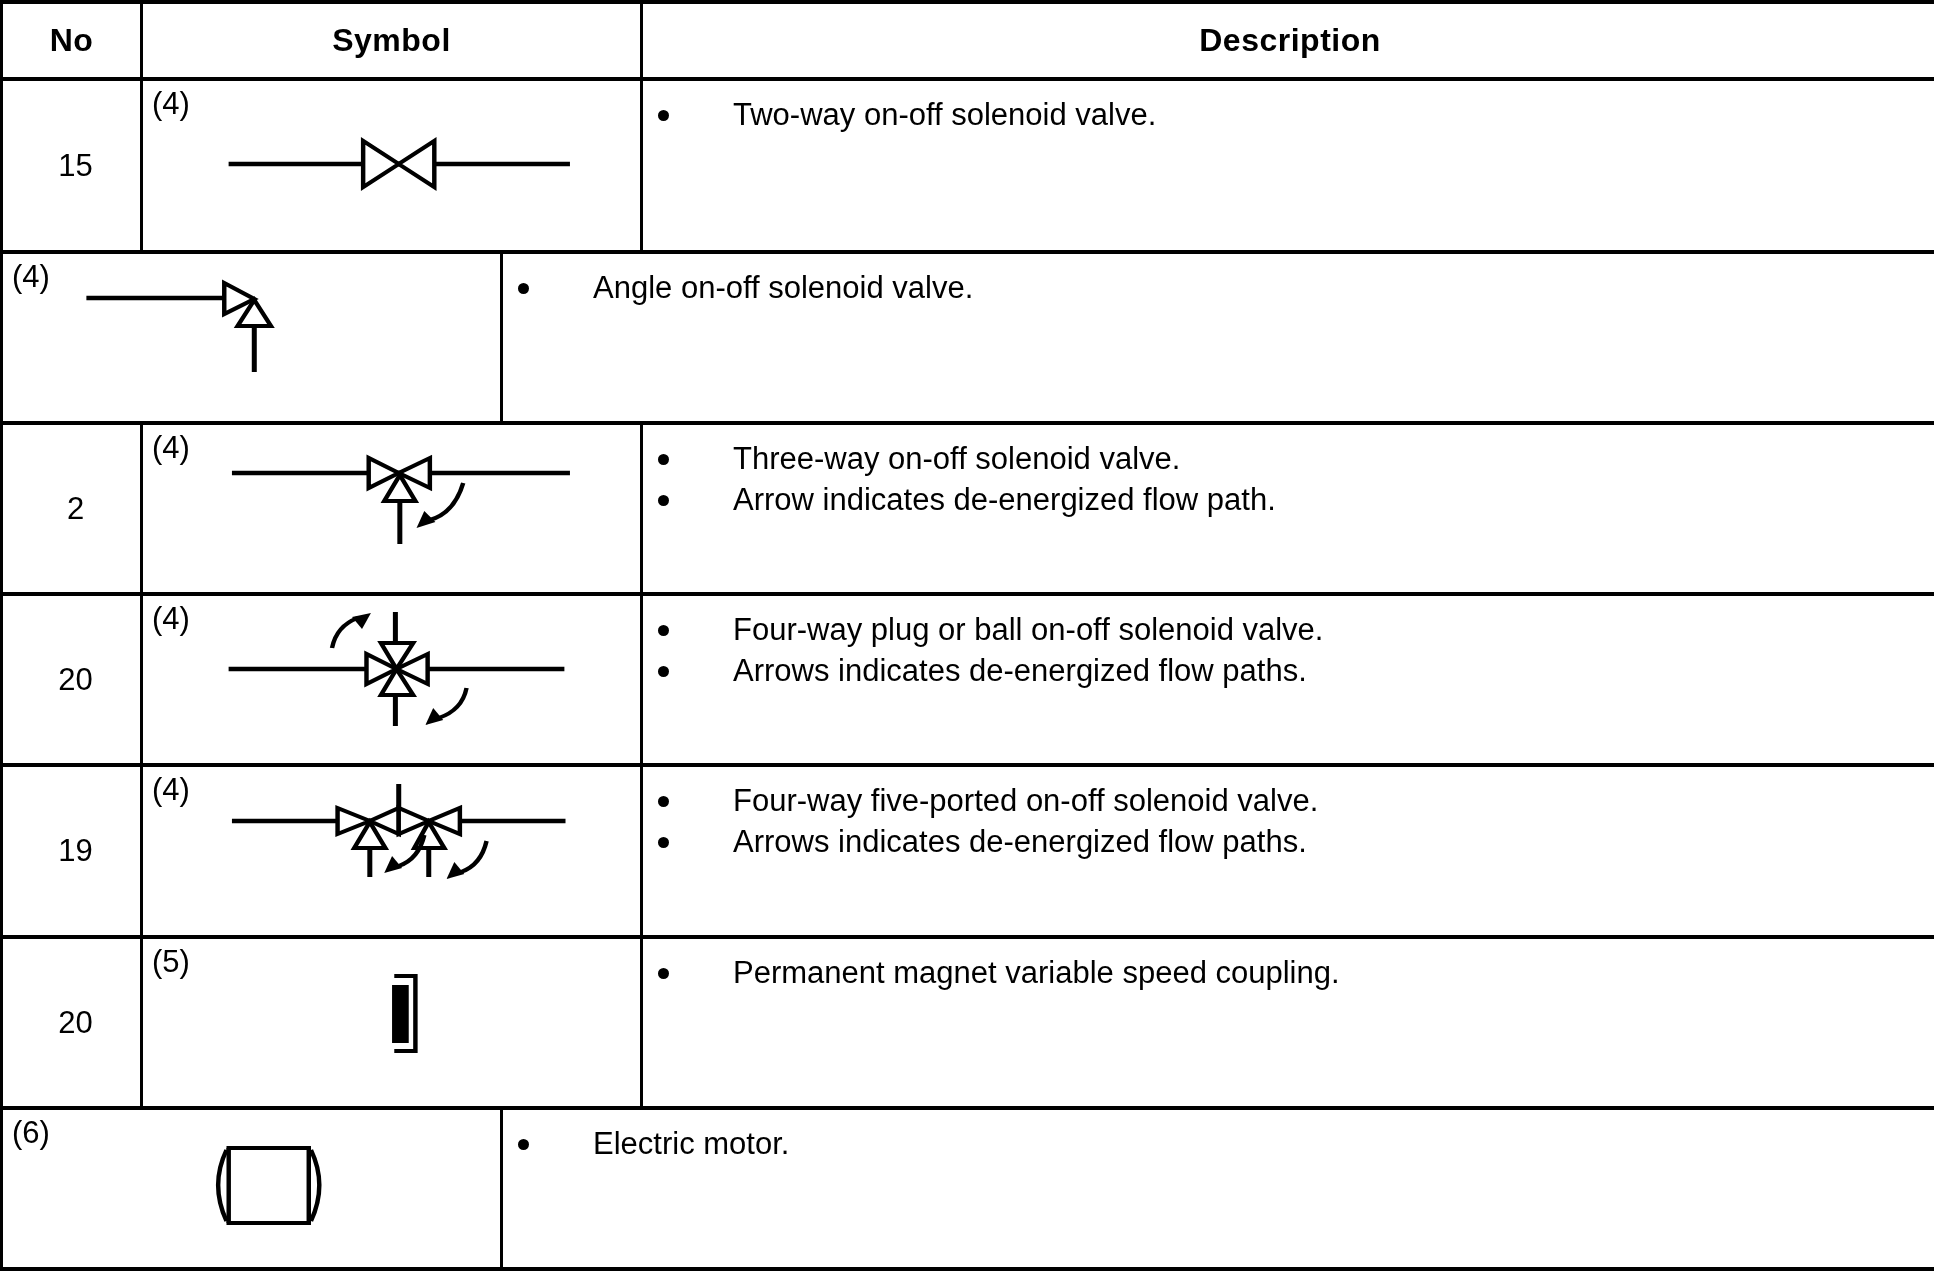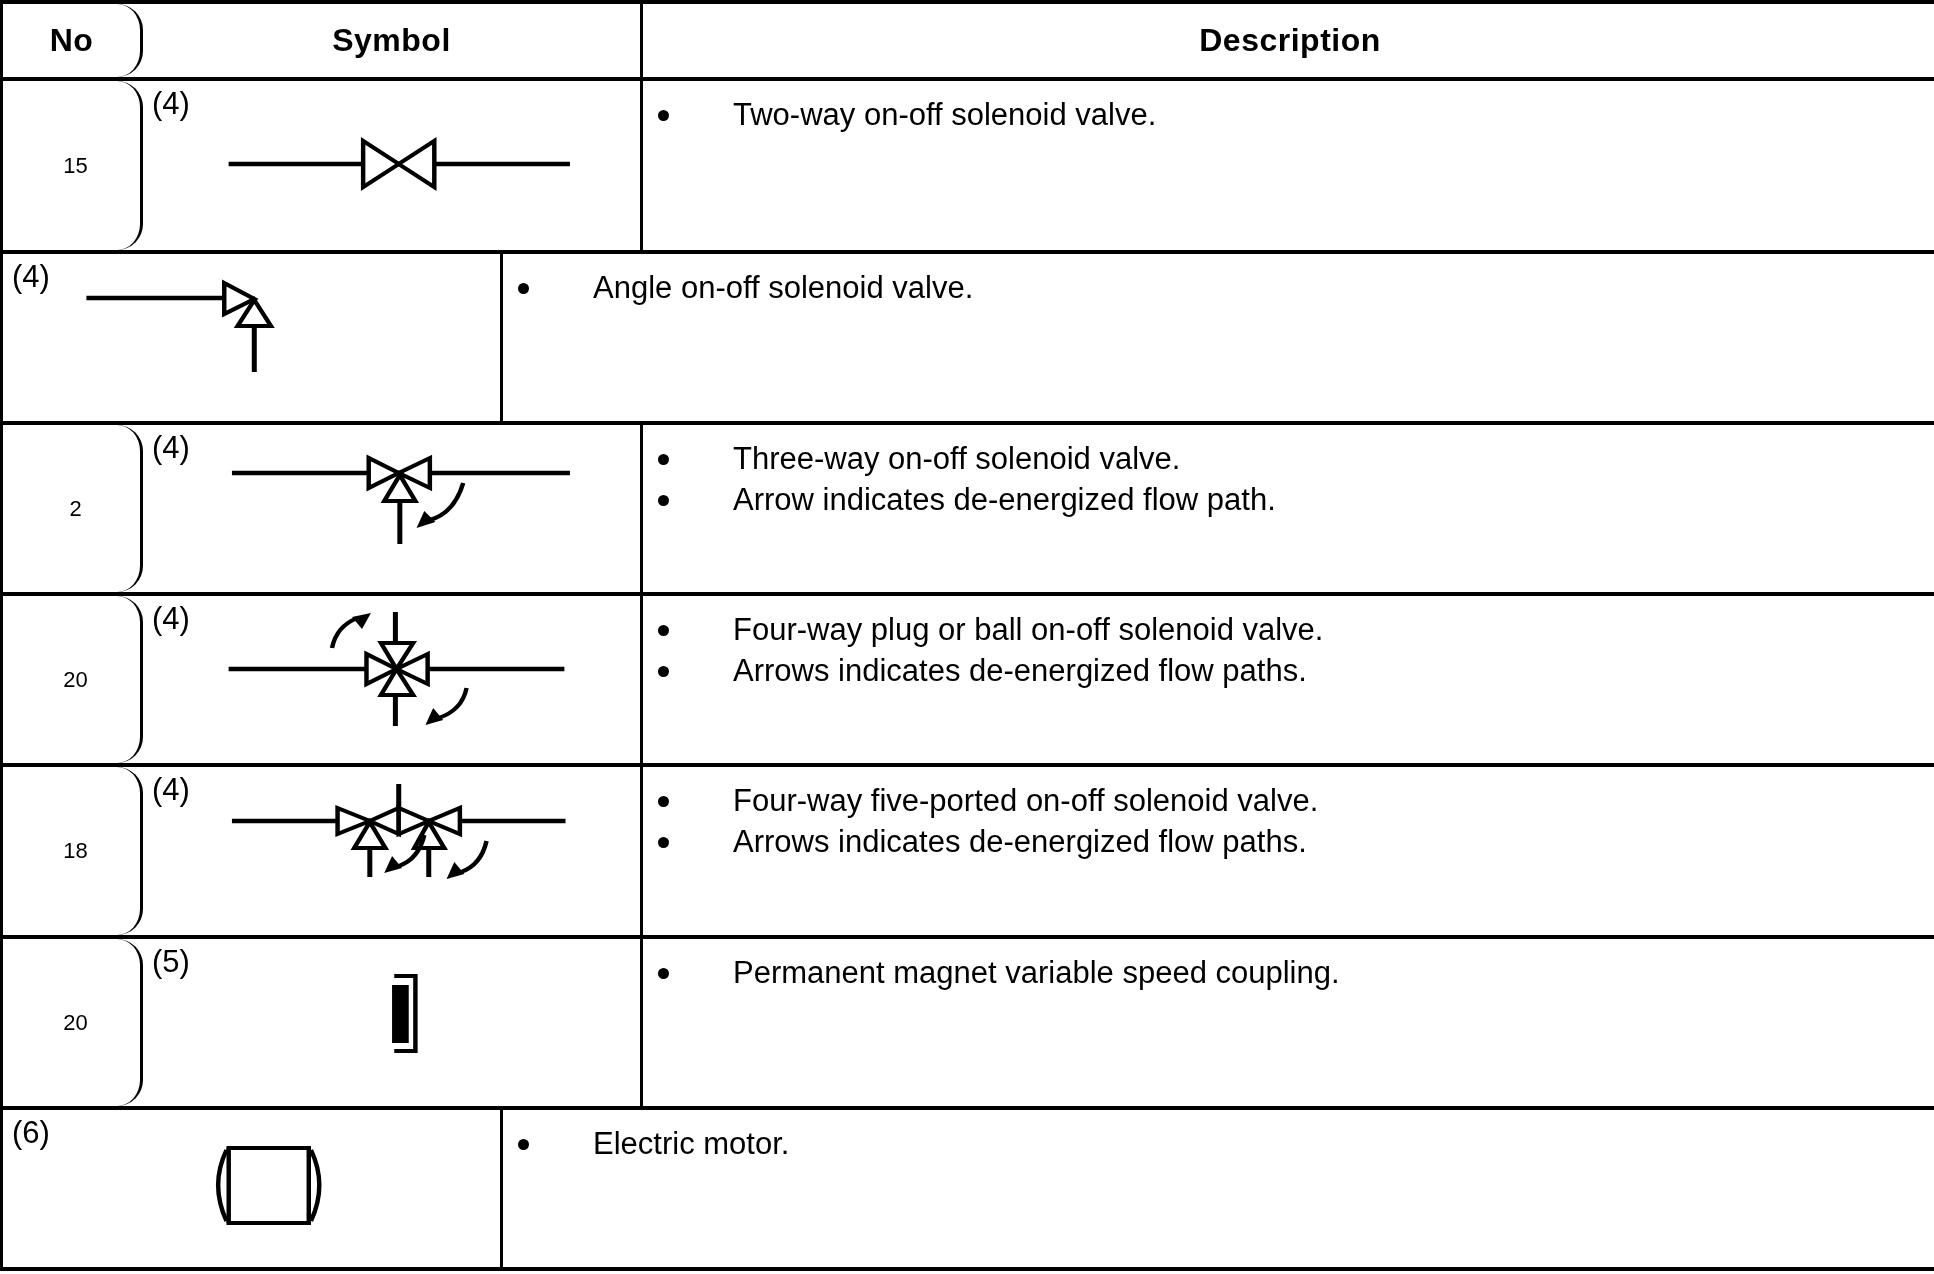--- a/index.html
+++ b/index.html
@@ -8,25 +8,25 @@
     font-family:"Liberation Sans", sans-serif; color:#000;
     overflow:hidden;
   }
   .tbl {
     position:absolute; top:0; left:0; width:1934px;
     border-top:4px solid #000; border-left:3px solid #000;
   }
   .row { display:flex; border-bottom:4px solid #000; box-sizing:border-box; }
   .row.header { height:77px; }
   .cell { box-sizing:border-box; height:100%; }
-  .c1 { width:140px; border-right:3px solid #000; display:flex; align-items:center; justify-content:center; flex:0 0 auto;border-radius:26px; }
+  .c1 { width:140px; border-right:3px solid #000; display:flex; align-items:center; justify-content:center; flex:0 0 auto; }
   .c2 { width:500px; border-right:3px solid #000; position:relative; flex:0 0 auto; }
   .c3 { flex:1 1 auto; position:relative; }
   .th { font-weight:bold; font-size:32px; letter-spacing:0.5px; display:flex; align-items:center; justify-content:center; }
-  .no { font-size:22px;padding-left:8px; }
+  .no { font-size:31px;padding-left:8px; }
   .ref { position:absolute; top:5px; left:9px; font-size:31px; }
   .symsvg { position:absolute; top:0; left:0; width:100%; height:100%; display:block; }
   .desc { padding-top:13px; }
   .dline { position:relative; height:41px; line-height:41px; }
   .bullet { position:absolute; left:15px; top:16px; width:11px; height:11px; border-radius:50%; background:#000; }
   .dtext { display:block; margin-left:90px; font-size:31px; white-space:nowrap; }
   svg .ln   { stroke:#000; stroke-width:4.5; fill:none; }
   svg .ln3  { stroke:#000; stroke-width:4;   fill:none; }
   svg .tri  { stroke:#000; stroke-width:4;   fill:#fff; }
   svg .head { fill:#000; stroke:none; }
@@ -130,21 +130,21 @@
           <span class="dtext">Four-way plug or ball on-off solenoid valve.</span>
         </div>
         <div class="dline">
           <span class="bullet"></span>
           <span class="dtext">Arrows indicates de-energized flow paths.</span>
         </div>
       </div>
     </div>
 
     <div class="row" style="height:172px">
-      <div class="cell c1 no">18</div>
+      <div class="cell c1 no">19</div>
       <div class="cell c2">
         <span class="ref">(4)</span>
         <svg class="symsvg" viewBox="0 0 447 168" preserveAspectRatio="none">
           <path class="ln" d="M80,54 H380"></path>
           <path class="ln" d="M230,17 V54"></path>
           <polygon class="tri" points="175,41 175,67 204,54"></polygon>
           <polygon class="tri" points="230,41 230,67 204,54"></polygon>
           <polygon class="tri" points="230,41 230,67 257,54"></polygon>
           <polygon class="tri" points="285,41 285,67 257,54"></polygon>
           <polygon class="tri" points="204,55 190,81 218,81"></polygon>

